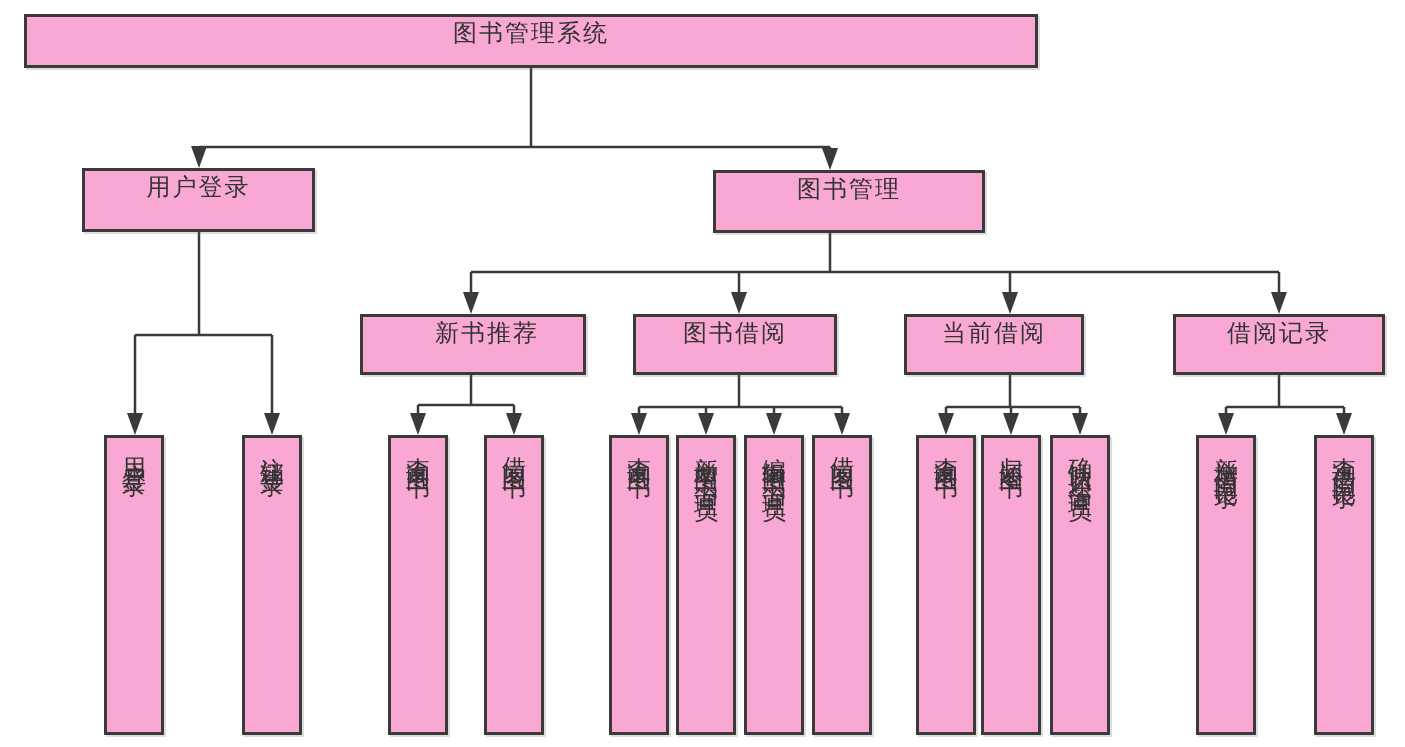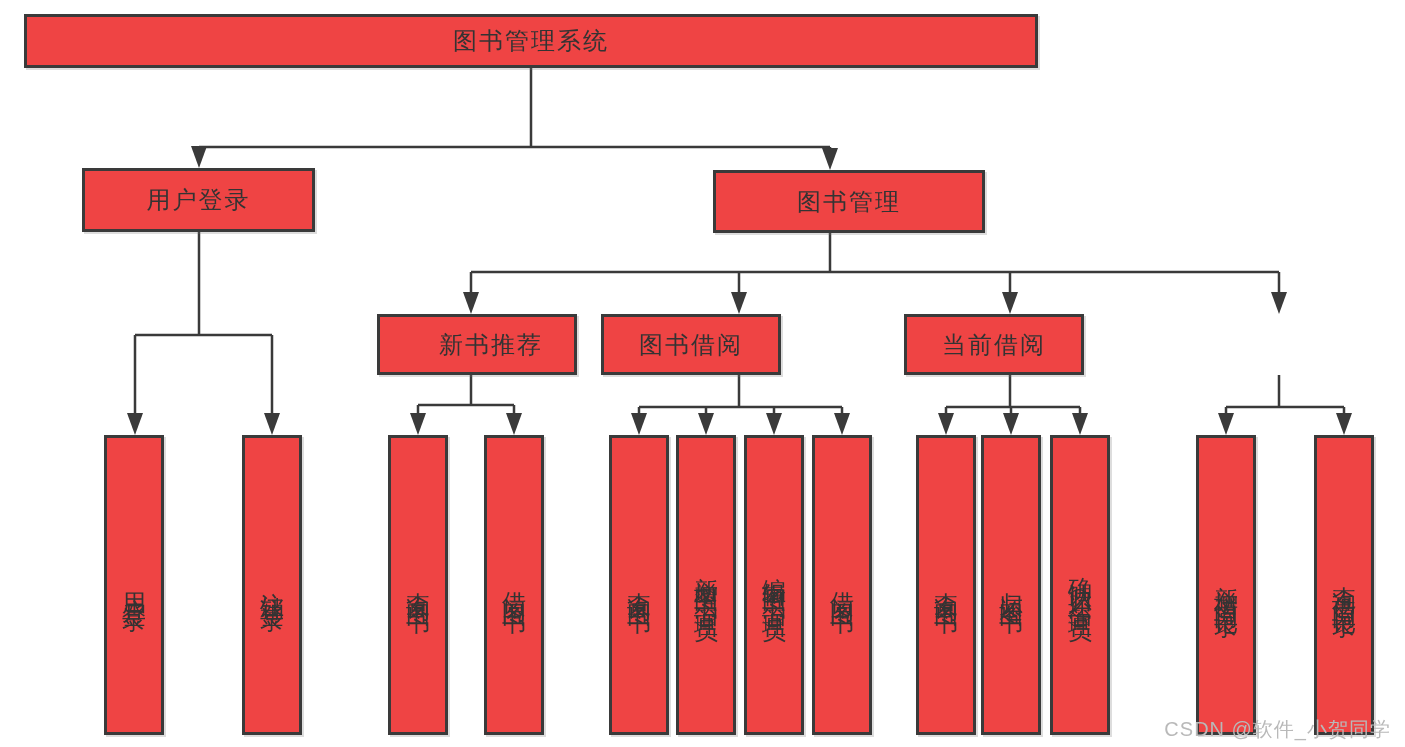--- a/index.html
+++ b/index.html
@@ -15,23 +15,22 @@
   .connectors {
     position: absolute;
     left: 0; top: 0;
     width: 1405px; height: 747px;
     pointer-events: none;
   }
   .node {
     position: absolute;
     box-sizing: border-box;
     border: 3px solid #3a3a3a;
-    background: #ef4444;
+    background: #f9a8d4;
     display: flex;
-    align-items: center;
     justify-content: center;
     box-shadow: 2px 2px 0 rgba(120,120,120,0.25);
   }
   .node .lbl {
     font-size: 24px;
     letter-spacing: 2px;
     color: #333333;
     white-space: nowrap;
   }
   .leaf {
@@ -45,22 +44,22 @@
     letter-spacing: 6px;
     line-height: 1;
     font-size: 24px;
     white-space: normal;
     max-height: 292px;
   }
   .root-box   { left: 24px;  top: 14px;  width: 1014px; height: 54px; }
   .n-userlogin{ left: 82px;  top: 168px; width: 233px;  height: 64px; }
   .n-bookmgmt { left: 713px; top: 170px; width: 272px;  height: 63px; }
   .l3         { top: 314px; height: 61px; }
-  .n-newbook  { left: 377px;  width: 200px; padding-left: 28px; }
-  .n-borrow   { left: 601px;  width: 180px; }
+  .n-newbook  { left: 360px;  width: 226px; padding-left: 28px; }
+  .n-borrow   { left: 633px;  width: 204px; }
   .n-current  { left: 904px;  width: 180px; }
   .n-records  { left: 1173px; width: 212px; }
   .lf-a1 { left: 104px; }
   .lf-a2 { left: 242px; }
   .lf-b1 { left: 388px; }
   .lf-b2 { left: 484px; }
   .lf-c1 { left: 609px; }
   .lf-c2 { left: 676px; }
   .lf-c3 { left: 744px; }
   .lf-c4 { left: 812px; }
@@ -130,20 +129,23 @@
 
   <div class="node l3 n-newbook">
     <span class="lbl">新书推荐</span>
   </div>
   <div class="node l3 n-borrow">
     <span class="lbl">图书借阅</span>
   </div>
   <div class="node l3 n-current">
     <span class="lbl">当前借阅</span>
   </div>
+  <div class="node l3 n-records">
+    <span class="lbl">借阅记录</span>
+  </div>
 
   <div class="node leaf lf-a1">
     <span class="lbl">用户登录</span>
   </div>
   <div class="node leaf lf-a2">
     <span class="lbl">注销登录</span>
   </div>
 
   <div class="node leaf lf-b1">
     <span class="lbl">查询图书</span>
@@ -175,14 +177,13 @@
     <span class="lbl">确认归还（管理员）</span>
   </div>
 
   <div class="node leaf lf-e1">
     <span class="lbl">新增借阅记录</span>
   </div>
   <div class="node leaf lf-e2">
     <span class="lbl">查询借阅记录</span>
   </div>
 
-  <div class="watermark">CSDN @软件_小贺同学</div>
 </div>
 
 </body></html>

